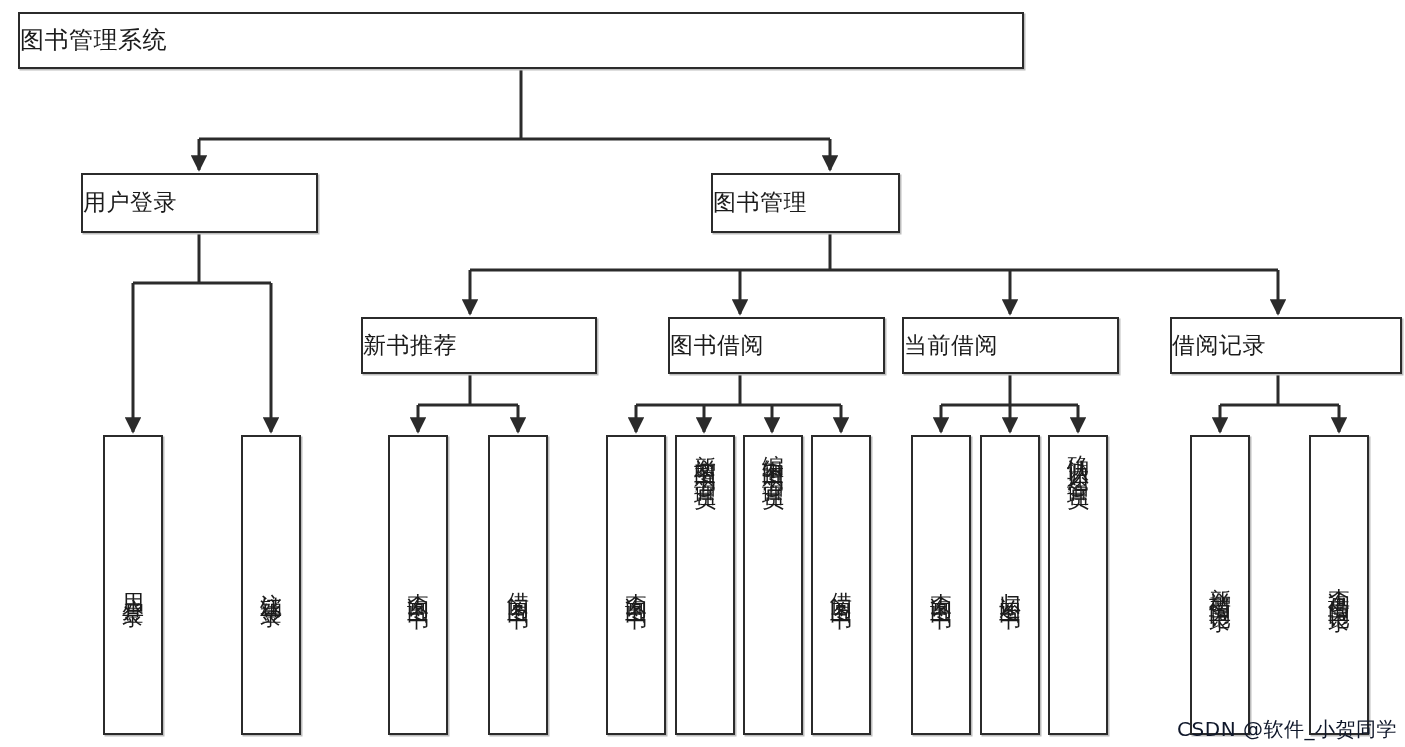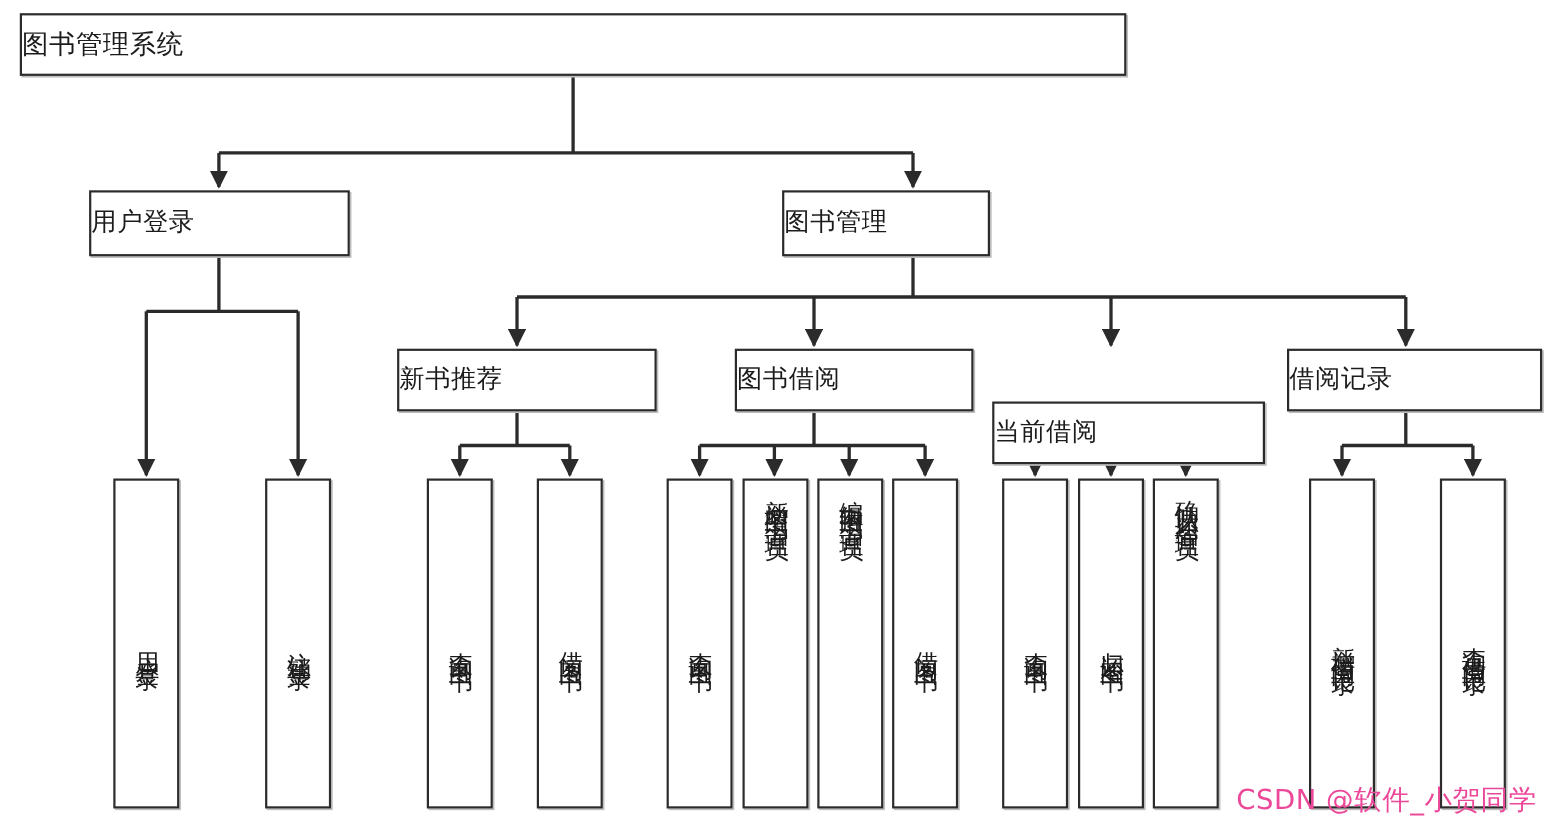--- a/index.html
+++ b/index.html
@@ -66,22 +66,22 @@
     white-space: nowrap;
     display: block;
   }
   .node.vertical.centered {
     align-items: center;
   }
   .watermark {
     position: absolute;
     right: 8px;
     bottom: 4px;
-    font-size: 25px;
-    color: #ec4899;
+    font-size: 20px;
+    color: #0f172a;
     letter-spacing: 0.5px;
     white-space: nowrap;
     z-index: 5;
     font-family: "DejaVu Sans", "Liberation Sans", sans-serif;
   }
 </style>
 </head>
 <body>
 
 <div id="canvas">
@@ -146,21 +146,21 @@
   <div class="node horizontal" style="left:711px; top:173px; width:189px; height:60px;">
     <span class="node-label">图书管理</span>
   </div>
 
   <div class="node horizontal" style="left:361px; top:317px; width:236px; height:57px;">
     <span class="node-label">新书推荐</span>
   </div>
   <div class="node horizontal" style="left:632px; top:317px; width:217px; height:57px;margin-left:36px;">
     <span class="node-label">图书借阅</span>
   </div>
-  <div class="node horizontal" style="left:902px; top:317px; width:248px; height:57px;margin-top:48px;">
+  <div class="node horizontal" style="left:902px; top:317px; width:217px; height:57px;">
     <span class="node-label">当前借阅</span>
   </div>
   <div class="node horizontal" style="left:1170px; top:317px; width:232px; height:57px;">
     <span class="node-label">借阅记录</span>
   </div>
 
   <div class="node vertical centered" style="left:103px; top:435px; width:60px; height:300px;">
     <span class="node-label">用户登录</span>
   </div>
   <div class="node vertical centered" style="left:241px; top:435px; width:60px; height:300px;">

